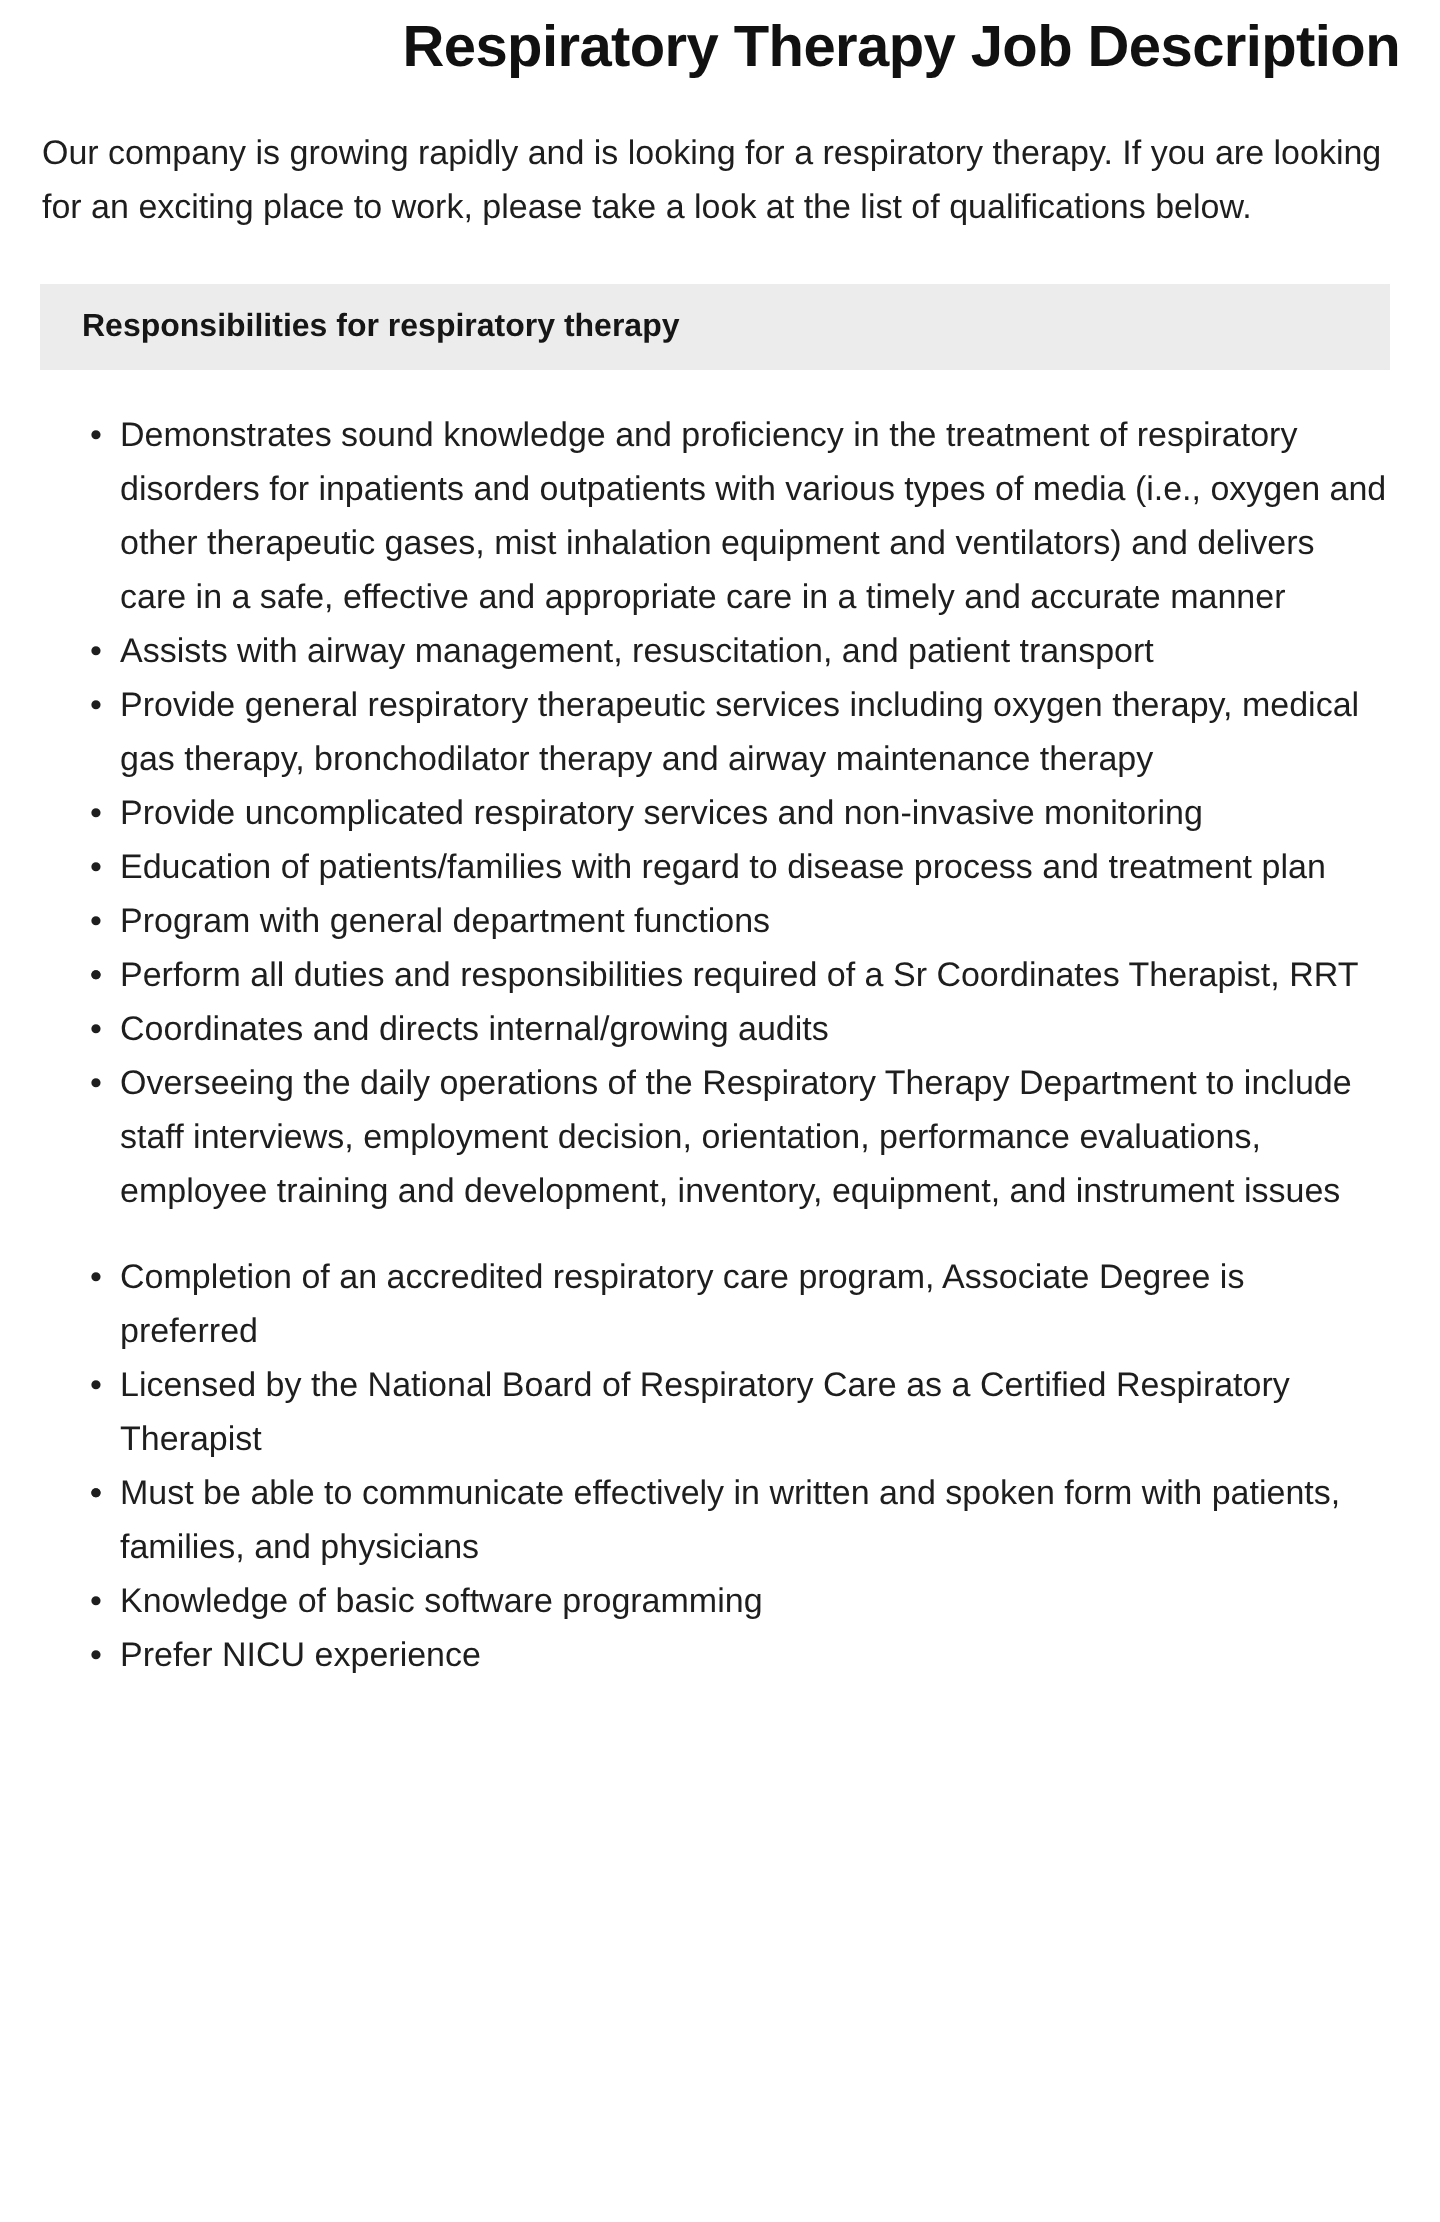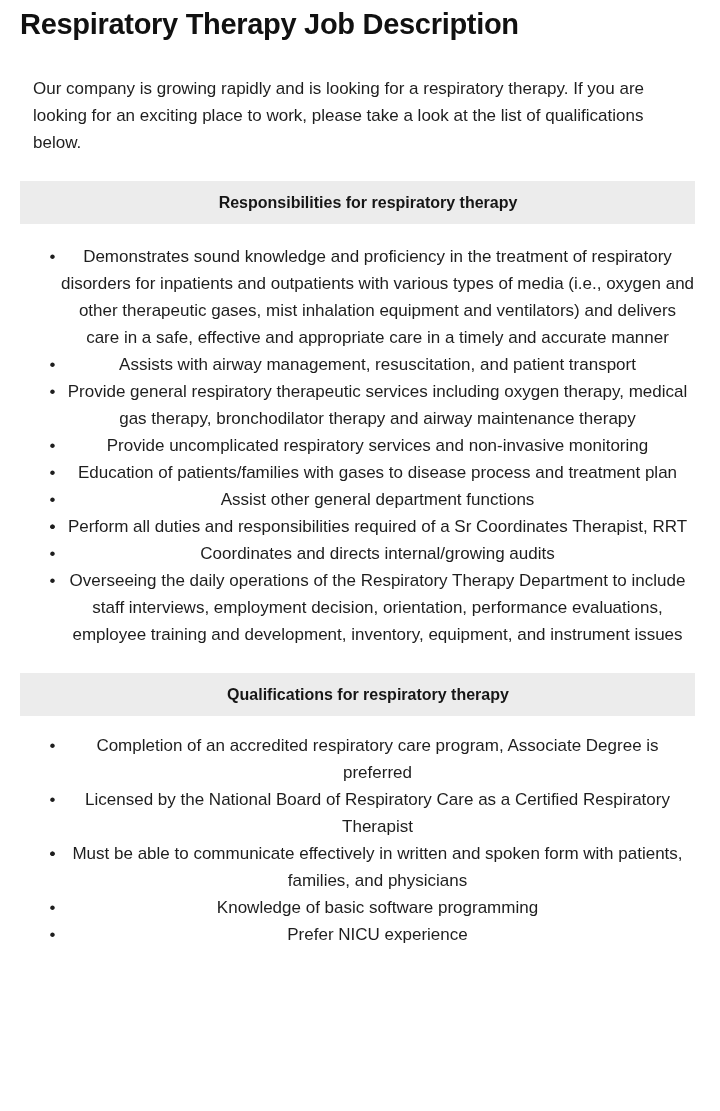--- a/index.html
+++ b/index.html
@@ -18,41 +18,40 @@
 
   .page {
     width: 720px;
     box-sizing: border-box;
     padding: 0;
   }
 
   .doc-title {
     margin: 0;
     padding: 6px 20px 0 20px;
-    text-align: left;
+    text-align: right;
     font-size: 29px;
     line-height: 36px;
     font-weight: bold;
     letter-spacing: -0.3px;
     color: #111111;
   }
 
   .intro {
-    margin: 12px;
+    margin: 0;
     padding: 21px 25px 0 21px;
     font-size: 17px;
     line-height: 27px;
     color: #1e1e1e;
     max-width: 674px;
   }
 
   .section {
     margin: 0;
     padding: 0;
-    text-align: center;
   }
 
   .section-header {
     margin: 25px 25px 0 20px;
     padding: 11px 0 11px 21px;
     background: #ececec;
     font-size: 16px;
     line-height: 21px;
     font-weight: bold;
     color: #161616;
@@ -101,31 +100,30 @@
 
   <p class="intro">Our company is growing rapidly and is looking for a respiratory therapy. If you are looking for an exciting place to work, please take a look at the list of qualifications below.</p>
 
   <div class="section section-responsibilities">
     <div class="section-header">Responsibilities for respiratory therapy</div>
     <ul class="bullet-list">
         <li><span class="bullet-dot">•</span><span>Demonstrates sound knowledge and proficiency in the treatment of respiratory disorders for inpatients and outpatients with various types of media (i.e., oxygen and other therapeutic gases, mist inhalation equipment and ventilators) and delivers care in a safe, effective and appropriate care in a timely and accurate manner</span></li>
         <li><span class="bullet-dot">•</span><span>Assists with airway management, resuscitation, and patient transport</span></li>
         <li><span class="bullet-dot">•</span><span>Provide general respiratory therapeutic services including oxygen therapy, medical gas therapy, bronchodilator therapy and airway maintenance therapy</span></li>
         <li><span class="bullet-dot">•</span><span>Provide uncomplicated respiratory services and non-invasive monitoring</span></li>
-        <li><span class="bullet-dot">•</span><span>Education of patients/families with gases to disease process and treatment plan</span></li>
-        <li><span class="bullet-dot">•</span><span>Assist other general department functions</span></li>
+        <li><span class="bullet-dot">•</span><span>Education of patients/families with regard to disease process and treatment plan</span></li>
+        <li><span class="bullet-dot">•</span><span>Program with general department functions</span></li>
         <li><span class="bullet-dot">•</span></li>
         <li><span class="bullet-dot">•</span><span>Perform all duties and responsibilities required of a Sr Coordinates Therapist, RRT</span></li>
         <li><span class="bullet-dot">•</span><span>Coordinates and directs internal/growing audits</span></li>
         <li><span class="bullet-dot">•</span><span>Overseeing the daily operations of the Respiratory Therapy Department to include staff interviews, employment decision, orientation, performance evaluations, employee training and development, inventory, equipment, and instrument issues</span></li>
       </ul>
   </div>
 
   <div class="section section-qualifications">
-    <div class="section-header">Qualifications for respiratory therapy</div>
     <ul class="bullet-list">
         <li><span class="bullet-dot">•</span><span>Completion of an accredited respiratory care program, Associate Degree is preferred</span></li>
         <li><span class="bullet-dot">•</span><span>Licensed by the National Board of Respiratory Care as a Certified Respiratory Therapist</span></li>
         <li><span class="bullet-dot">•</span></li>
         <li><span class="bullet-dot">•</span><span>Must be able to communicate effectively in written and spoken form with patients, families, and physicians</span></li>
         <li><span class="bullet-dot">•</span><span>Knowledge of basic software programming</span></li>
         <li><span class="bullet-dot">•</span><span>Prefer NICU experience</span></li>
       </ul>
   </div>
 

